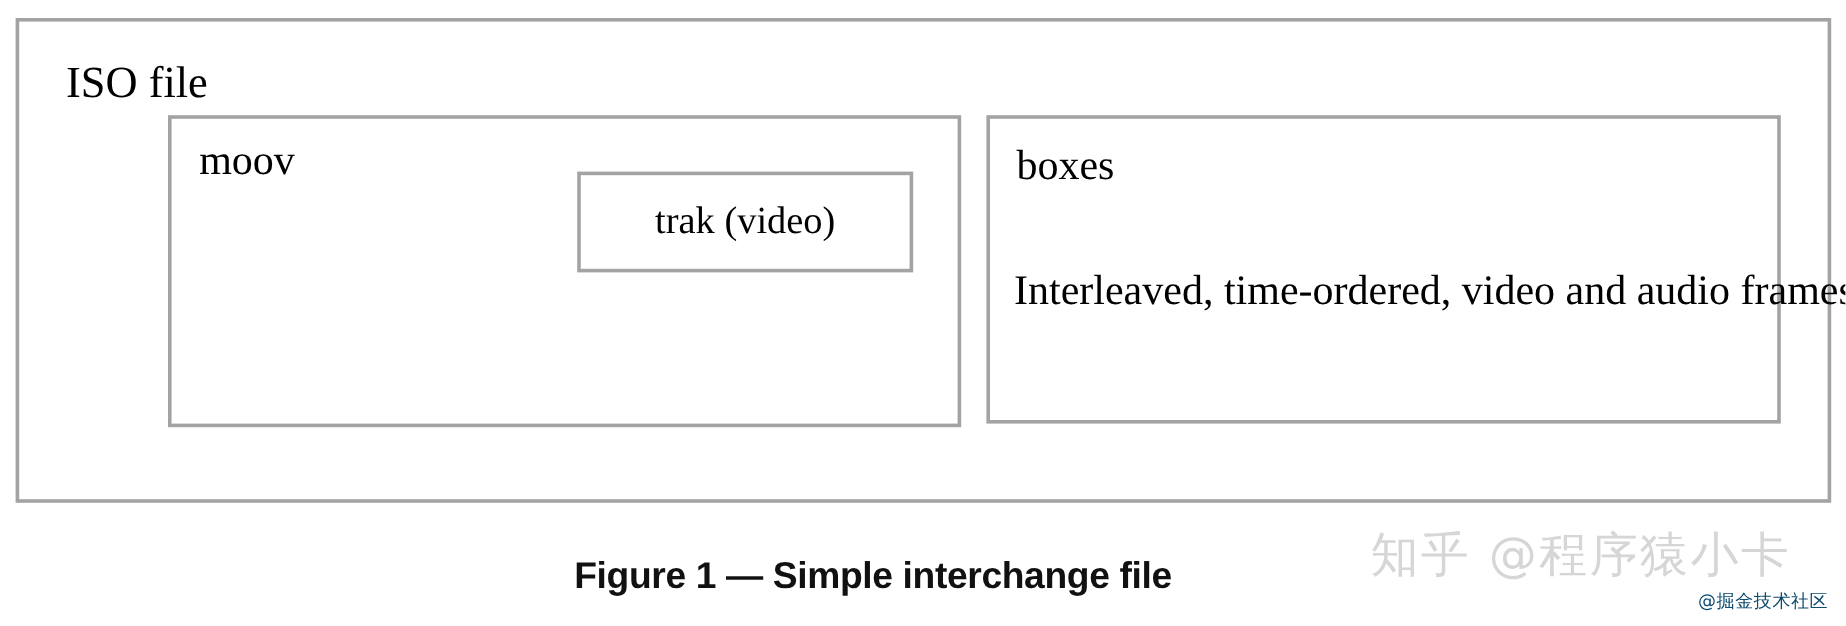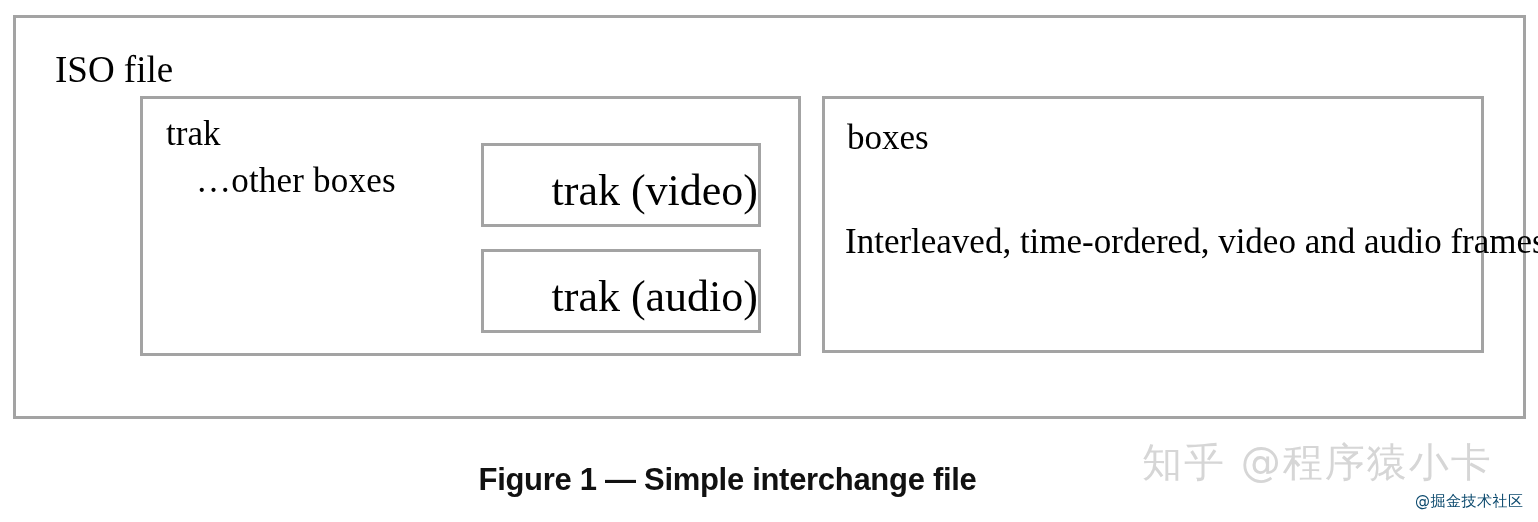--- a/index.html
+++ b/index.html
@@ -83,22 +83,22 @@
     font-size: 35px;
   }
   #mdat-desc {
     left: 845px;
     top: 220px;
     width: 600px;
     font-size: 35px;
     line-height: 1.28;
   }
   .trak-label {
-    font-size: 44px;
-    text-align: right;
+    font-size: 32px;
+    text-align: center;
     width: 100%;
     position: absolute;
     left: 0;
   }
   #trak-video-label { top: 19px; }
   #trak-audio-label { top: 19px; }
 
   
   #caption {
     position: absolute;
@@ -139,30 +139,26 @@
 </head>
 <body>
 
 <div id="page">
 
   <div class="box" id="iso-box">
     <span class="lbl" id="iso-label">ISO file</span>
   </div>
 
   <div class="box" id="moov-box"></div>
-  <span class="lbl" id="moov-label">trak</span>
-  <span class="lbl" id="moov-other-label">…other boxes</span>
+  <span class="lbl" id="moov-label">moov</span>
 
   <div class="box" id="trak-video-box">
     <span class="trak-label" id="trak-video-label">trak (video)</span>
   </div>
 
-  <div class="box" id="trak-audio-box">
-    <span class="trak-label" id="trak-audio-label">trak (audio)</span>
-  </div>
 
   <div class="box" id="mdat-box"></div>
   <span class="lbl" id="mdat-label">boxes</span>
   <div class="lbl" id="mdat-desc">Interleaved, time-ordered, video and audio frames</div>
 
   <div id="caption">Figure 1 — Simple interchange file</div>
 
   <div id="watermark">知乎 @程序猿小卡</div>
   <div id="watermark-sub">@掘金技术社区</div>
 

